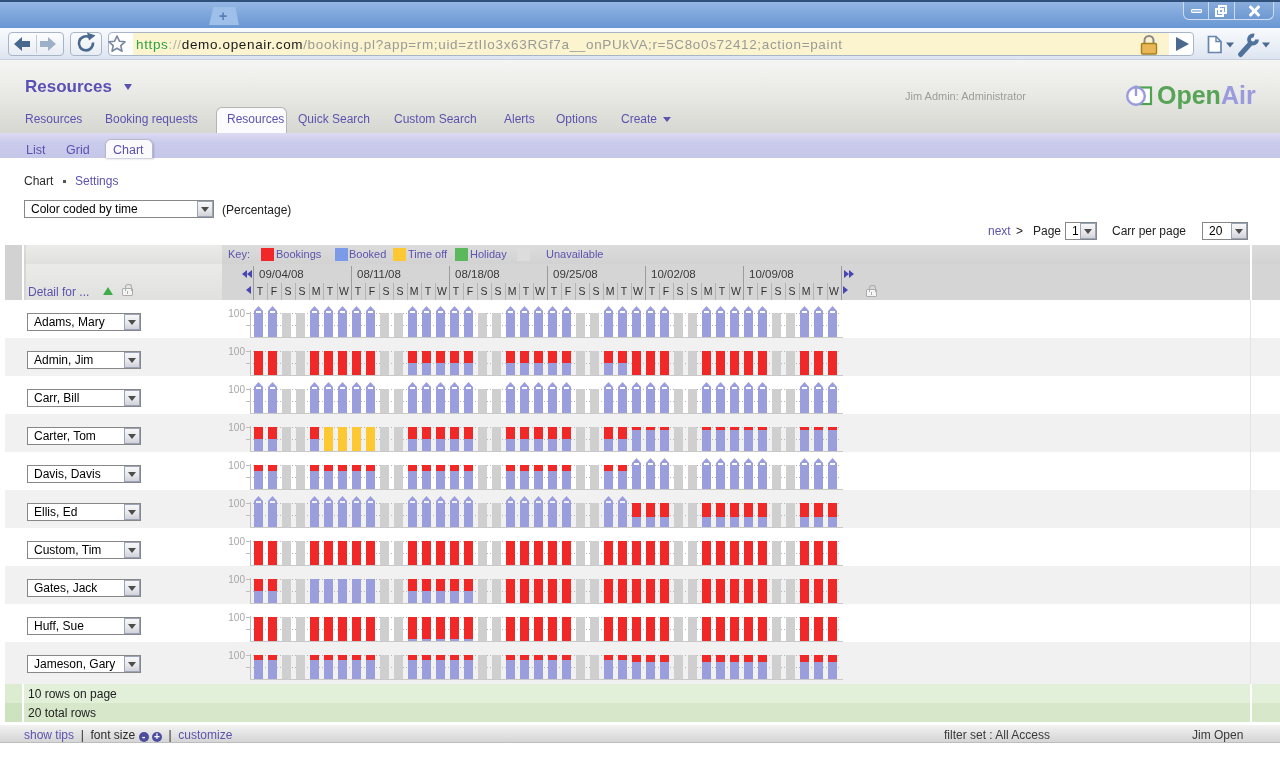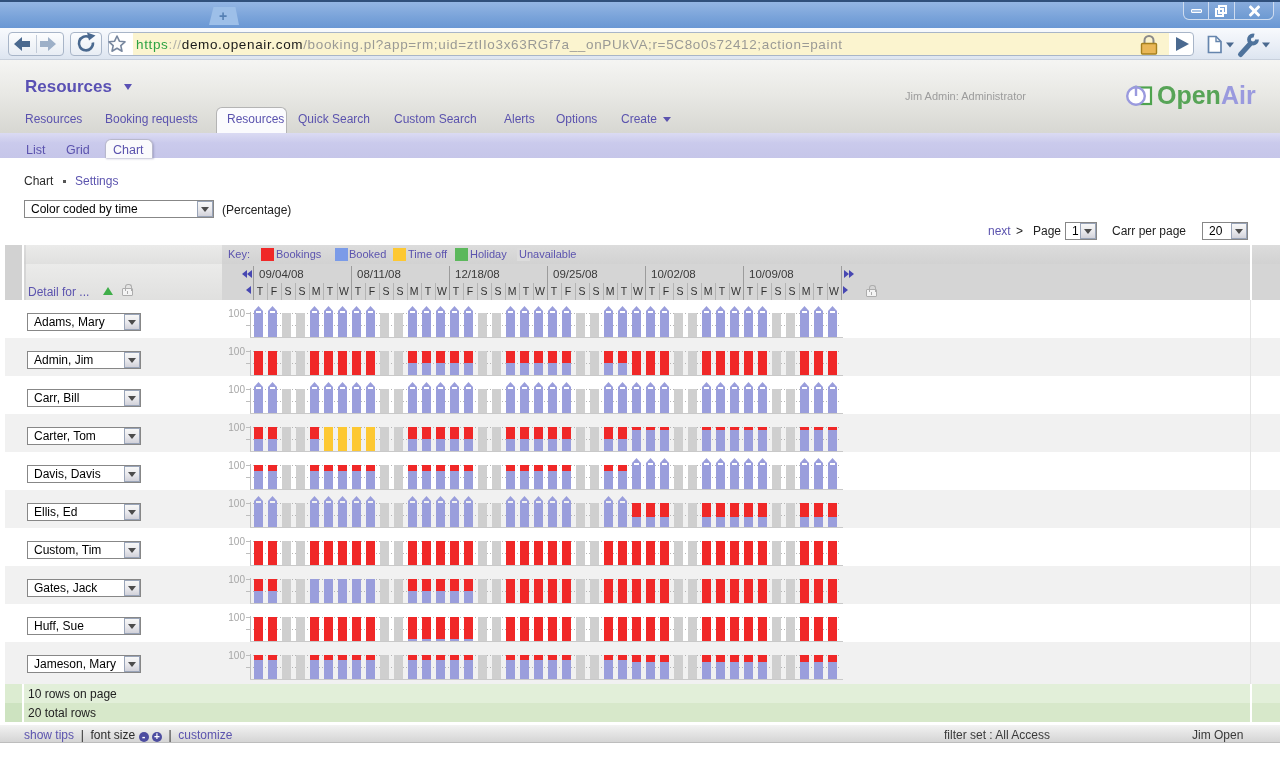--- a/index.html
+++ b/index.html
@@ -208,21 +208,21 @@
    <span class="kt" style="left:223px">Key:</span>
    <div class="sw" style="left:256px;background:#f02828"></div>
       <span class="kt" style="left:271px">Bookings</span>
    <div class="sw" style="left:330px;background:#7b9be8"></div>
       <span class="kt" style="left:344px">Booked</span>
    <div class="sw" style="left:388px;background:#fdc832"></div>
       <span class="kt" style="left:403px">Time off</span>
    <div class="sw" style="left:450px;background:#5cb85c"></div>
       <span class="kt" style="left:465px">Holiday</span>
    <div class="sw" style="left:512px;background:#dcdcdc"></div>
-      <span class="kt" style="left:514px">Unavailable</span>
+      <span class="kt" style="left:541px">Unavailable</span>
  </div>
  <div id="dhdr">
       <div class="hstrip"></div>
       <div class="hlabel"></div>
       <div class="vline" style="left:1245px"></div>
    <div class="wsep" style="left:248px"></div>
       <div class="wlbl" style="left:254px">09/04/08</div>
       <div class="dl" style="left:248px">T</div>
       <div class="dsep" style="left:262px"></div>
       <div class="dl" style="left:262px">F</div>
@@ -245,21 +245,21 @@
       <div class="dl" style="left:374px">S</div>
       <div class="dsep" style="left:388px"></div>
       <div class="dl" style="left:388px">S</div>
       <div class="dsep" style="left:402px"></div>
       <div class="dl" style="left:402px">M</div>
       <div class="dsep" style="left:416px"></div>
       <div class="dl" style="left:416px">T</div>
       <div class="dsep" style="left:430px"></div>
       <div class="dl" style="left:430px">W</div>
       <div class="wsep" style="left:444px"></div>
-      <div class="wlbl" style="left:450px">12/18/08</div>
+      <div class="wlbl" style="left:450px">08/18/08</div>
       <div class="dl" style="left:444px">T</div>
       <div class="dsep" style="left:458px"></div>
       <div class="dl" style="left:458px">F</div>
       <div class="dsep" style="left:472px"></div>
       <div class="dl" style="left:472px">S</div>
       <div class="dsep" style="left:486px"></div>
       <div class="dl" style="left:486px">S</div>
       <div class="dsep" style="left:500px"></div>
       <div class="dl" style="left:500px">M</div>
       <div class="dsep" style="left:514px"></div>
@@ -848,21 +848,21 @@
 <div class="rw" style="top:397px;height:42px;background:#f1f1f1">
       <div class="grid" style="top:13px"></div>
       <div class="grid" style="top:25px"></div>
       <div class="lbl100">100</div>
       <div class="ax"></div>
       <div class="tick" style="top:13px"></div>
       <div class="tick" style="top:25px"></div>
       <div class="base"></div>
       <div class="rline"></div>
       <div class="sel" style="left:22px;top:13px;width:114px">
-        <span>Jameson, Mary</span>
+        <span>Jameson, Gary</span>
         <div class="sbtn">
           <i></i>
         </div>
       </div>
       <div class="bar s20" style="left:249px"></div>
       <div class="bar s20" style="left:263px"></div>
       <div class="bar g" style="left:277px"></div>
       <div class="bar g" style="left:291px"></div>
       <div class="bar s20" style="left:305px"></div>
       <div class="bar s20" style="left:319px"></div>

